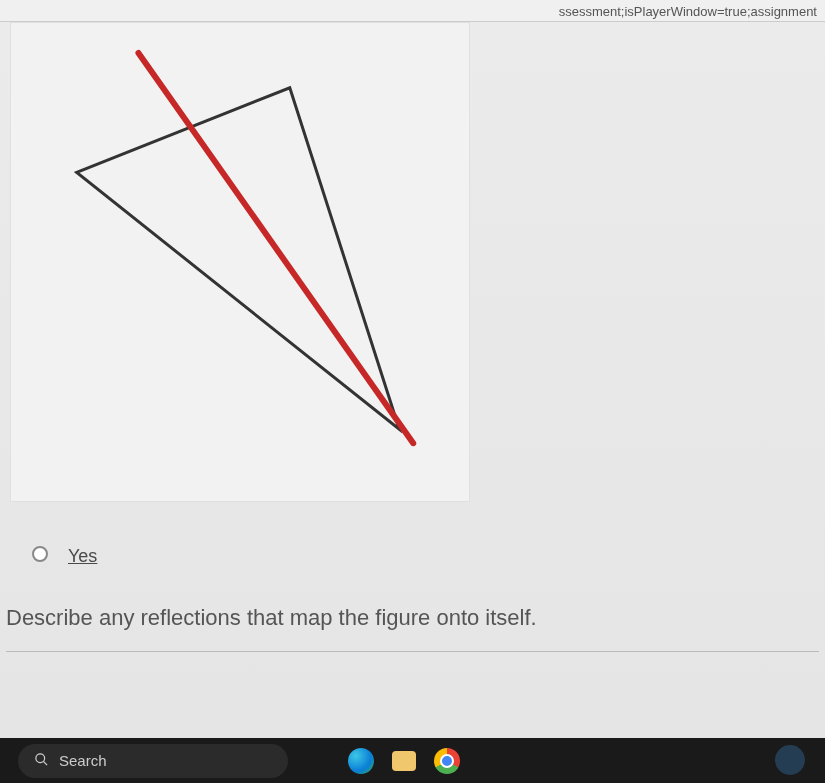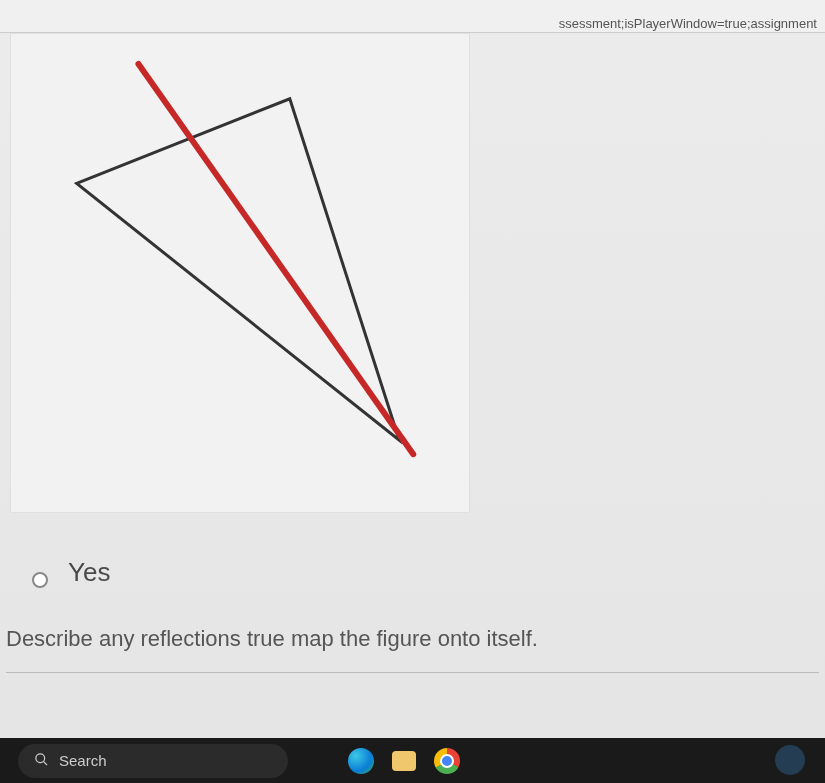--- a/index.html
+++ b/index.html
@@ -11,21 +11,21 @@
       font-family: Arial, sans-serif;
       background: #e8e8e8;
       width: 825px;
       height: 783px;
       overflow: hidden;
       position: relative;
     }
     .url-bar {
       background: #f0f0f0;
       border-bottom: 1px solid #ccc;
-      padding: 16px 8px;
+      padding: 4px 8px;
       font-size: 13px;
       color: #555;
       text-align: right;
       height: 22px;
       overflow: hidden;
       white-space: nowrap;
     }
     .content-area {
       background: linear-gradient(180deg, #ebebeb 0%, #e5e5e5 100%);
       padding: 0;
@@ -41,24 +41,25 @@
     }
     .figure-box svg {
       width: 100%;
       height: 100%;
     }
     .options {
       margin-left: 10px;
     }
     .option-row {
       display: flex;
-      align-items: flex-end;
+      align-items: flex-start;
       padding: 14px 22px;
-      font-size: 26px;
+      font-size: 18px;
       color: #4a4a4a;
+      text-decoration: underline;
     }
     .option-row.selected {
       background: #f5edc9;
     }
     .radio {
       width: 16px;
       height: 16px;
       border: 2px solid #888;
       border-radius: 50%;
       margin-right: 20px;
@@ -180,21 +181,21 @@
     </svg>
   </div>
 
   <div class="options">
     <div class="option-row">
       <span class="radio"></span>
       <span>Yes</span>
     </div>
   </div>
 
-  <div class="question-text">Describe any reflections true map the figure onto itself.</div>
+  <div class="question-text">Describe any reflections that map the figure onto itself.</div>
 
   <div class="divider-line"></div>
 </div>
 
 <div class="taskbar">
   <div class="search-box">
     <span class="sicon">
       <svg width="15" height="15" viewBox="0 0 24 24" fill="none" stroke="#ccc" stroke-width="2">
         <circle cx="10" cy="10" r="7"></circle>
         <line x1="15" y1="15" x2="21" y2="21"></line>

